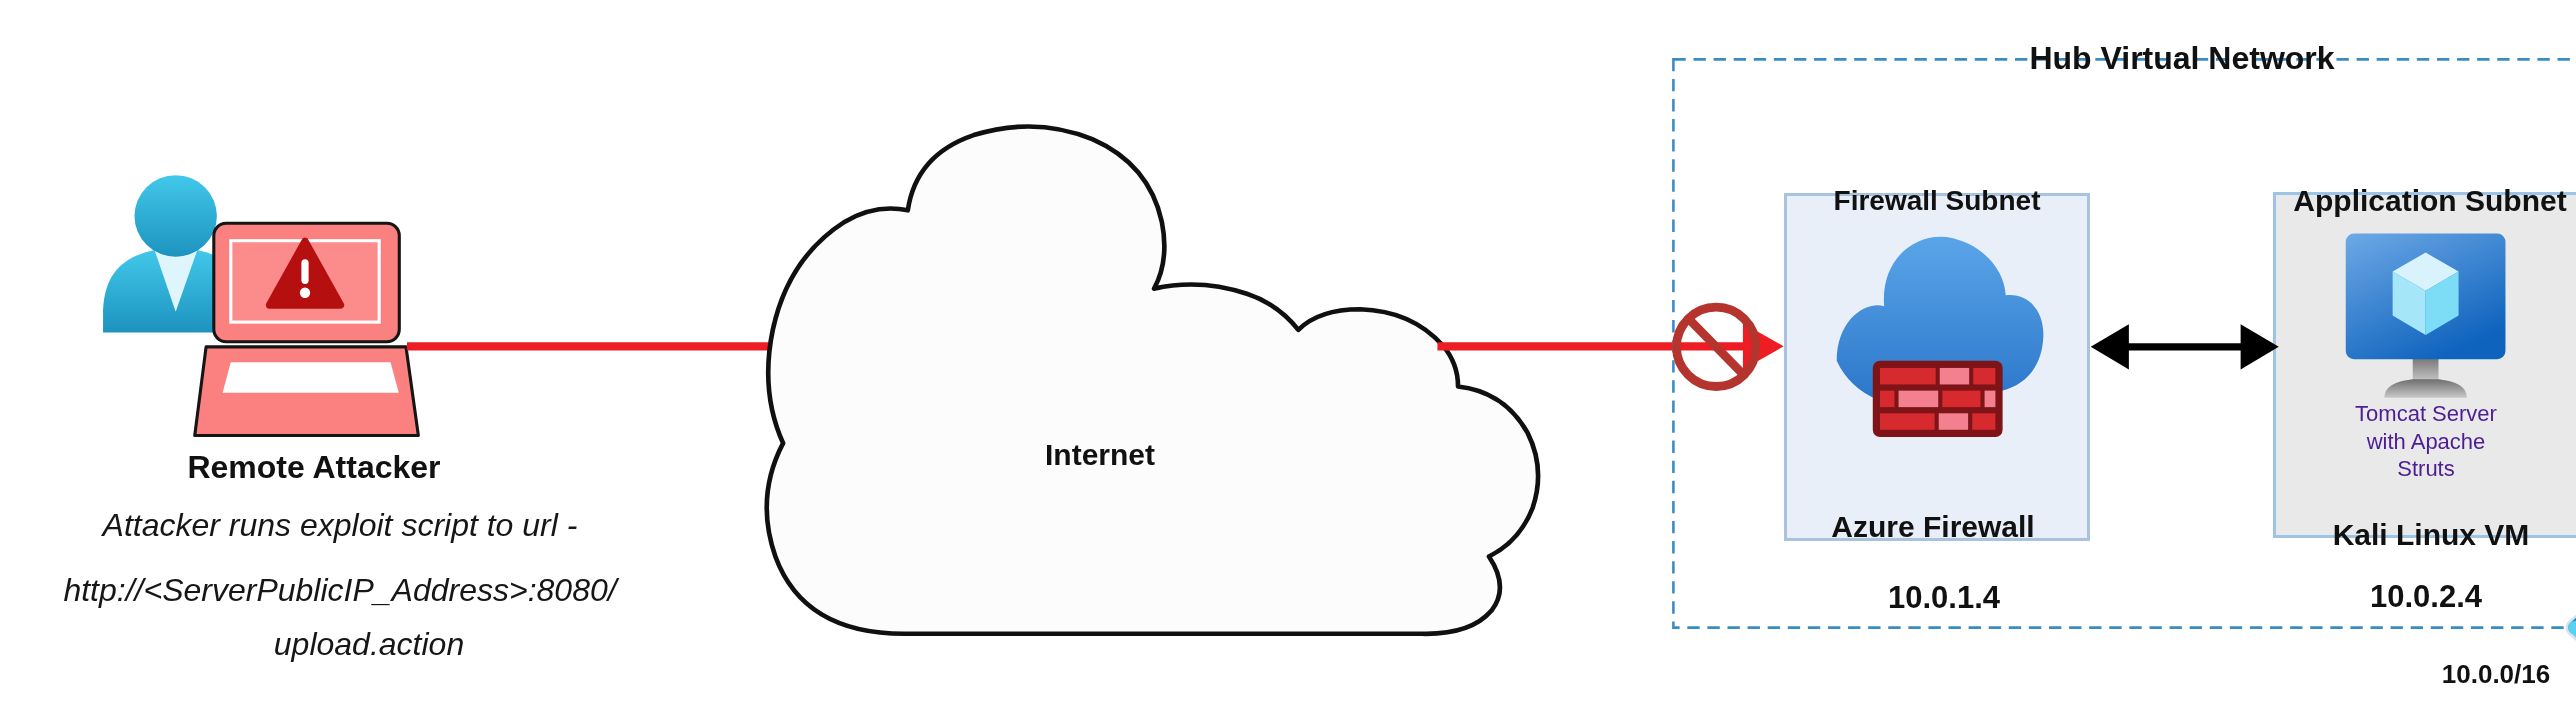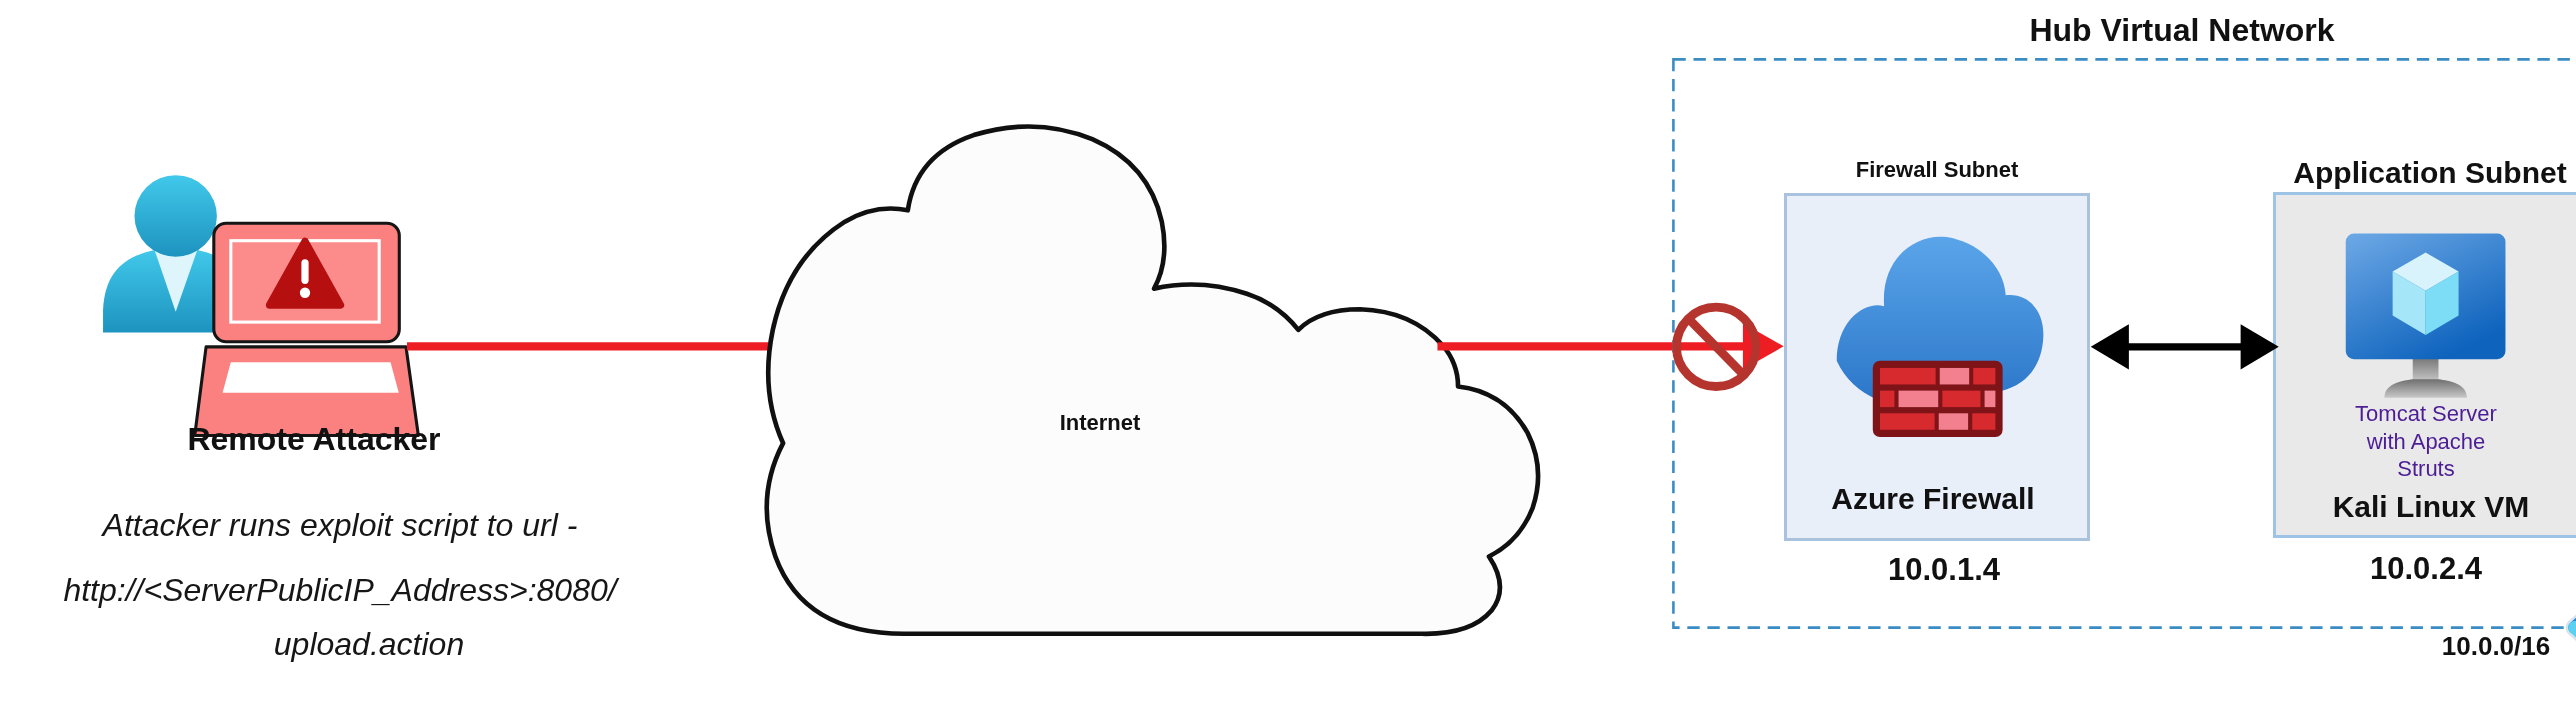--- a/index.html
+++ b/index.html
@@ -6,30 +6,30 @@
   .stage{
     position:relative;width:2676px;height:705px;background:#ffffff;overflow:hidden;
     font-family:"Liberation Sans", sans-serif;color:#111;
   }
   .layer-svg{position:absolute;left:0;top:0;z-index:2;}
   .box{position:absolute;z-index:1;box-sizing:border-box;}
   .box-firewall{left:1784px;top:193px;width:306px;height:348px;background:#e9eff9;border:3.1px solid #a9c3de;}
   .box-app{left:2273px;top:192px;width:313px;height:346px;background:#e9e9e9;border:3.1px solid #9dc3e6;}
   .txt{position:absolute;z-index:3;white-space:nowrap;}
   .center{transform:translateX(-50%);}
-  .b{font-weight:700;}
+  .b{font-weight:700;margin-top:28px;}
   .title{left:2182px;top:12.4px;font-size:32px;}
-  .heading-fw{left:1937px;top:157px;font-size:22px;}
+  .heading-fw{left:1937px;top:157px;font-size:28px;}
   .heading-app{left:2430px;top:156px;font-size:30px;}
   .lbl-azfw{left:1933px;top:482px;font-size:30px;}
   .lbl-kali{left:2431px;top:490px;font-size:30px;}
   .ip1{left:1944px;top:552px;font-size:31px;}
   .ip2{left:2426px;top:551px;font-size:31px;text-align:center;}
   .cidr{left:2496px;top:631px;font-size:26px;}
-  .lbl-internet{left:1100px;top:410px;font-size:22px;}
+  .lbl-internet{left:1100px;top:410px;font-size:30px;}
   .lbl-attacker{left:314px;top:421px;font-size:32px;}
   .vm-line{left:2426px;font-size:22px;font-weight:400;color:#4c1d95;}
   .vm-line-0{top:401px;} .vm-line-1{top:429px;} .vm-line-2{top:456px;}
   .ann-line{left:340px;font-style:italic;font-size:32px;font-weight:400;color:#161616;}
   .ann-0{top:507px;} .ann-1{top:547px;margin-top:25px;} .ann-2{top:586px;} .ann-3{top:626px;margin-left:29px;}
 </style>
 </head>
 <body>
 
 <div class="stage">

